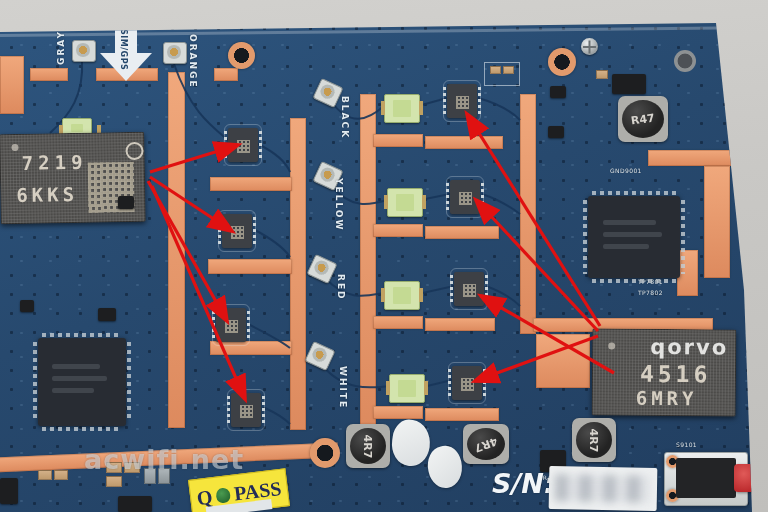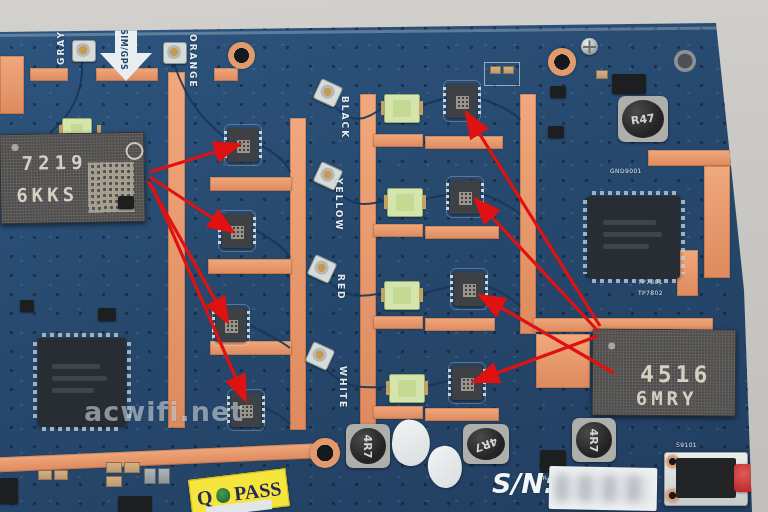--- a/index.html
+++ b/index.html
@@ -95,21 +95,21 @@
   .snLabel{position:absolute;left:549px;top:467px;width:108px;height:43px;background:#eef0f1;border-radius:2px;
        transform:rotate(1deg);box-shadow:0 1px 3px rgba(0,0,0,.35);overflow:hidden;}
   .snLabel::before{content:"";position:absolute;inset:8px 6px;filter:blur(4px);opacity:.75;
        background:repeating-linear-gradient(90deg,#a7adb5 0 13px,#dcdfe3 13px 24px);}
   
   .qc{position:absolute;left:190px;top:474px;width:96px;height:36px;background:#f6e53c;border:1px solid #cdb81e;
       transform:rotate(-7deg);display:flex;align-items:center;justify-content:center;gap:4px;
       box-shadow:0 1px 3px rgba(0,0,0,.35);font-family:"Liberation Serif",serif;color:#232c57;font-weight:bold;font-size:20px;}
   .qc .stamp{width:14px;height:15px;border-radius:50% 50% 45% 45%;background:radial-gradient(circle at 40% 35%,#4a9b50,#1e5c28);}
   .qc2{position:absolute;left:206px;top:503px;width:66px;height:10px;background:#e2e6e9;transform:rotate(-7deg);}
-  .wm{position:absolute;left:84px;top:396px;font-size:27px;font-weight:bold;letter-spacing:1px;
+  .wm{position:absolute;left:84px;top:444px;font-size:27px;font-weight:bold;letter-spacing:1px;
       color:rgba(228,231,235,.55);text-shadow:0 0 2px rgba(20,40,60,.3);}
 </style>
 </head>
 <body>
 
 <div class="scene">
 
   <div class="pcb">
     <div class="edgeglow"></div>
 
@@ -245,20 +245,21 @@
       <div class="abs" style="left:126px;top:10px;width:14px;height:14px;border:2px solid #cfc9bd;border-radius:50%"></div>
       <div class="abs" style="left:22px;top:18px;font-size:19px;font-weight:bold;letter-spacing:5px">7219</div>
       <div class="abs" style="left:16px;top:50px;font-size:19px;font-weight:bold;letter-spacing:4px">6KKS</div>
       <div class="abs" style="left:88px;top:30px;width:46px;height:50px;opacity:.55;
            background:repeating-linear-gradient(0deg,#e6dbbf 0 3px,transparent 3px 6px),
                       repeating-linear-gradient(90deg,#e6dbbf 0 3px,transparent 3px 6px)"></div>
     </div>
 
     <div class="shield" style="left:592px;top:329px;width:144px;height:87px;transform:rotate(.5deg)">
       <div class="dot" style="left:16px;top:14px"></div>
+      <div class="abs" style="left:58px;top:6px;font-size:21px;font-weight:bold;letter-spacing:2px;color:#e2e2e0">qorvo</div>
       <div class="abs mono" style="left:48px;top:32px;font-size:23px;font-weight:bold;letter-spacing:4px">4516</div>
       <div class="abs mono" style="left:44px;top:58px;font-size:19px;font-weight:bold;letter-spacing:4px">6MRY</div>
     </div>
 
     <div class="ind" style="left:618px;top:96px;width:50px;height:46px">
       <span style="transform:rotate(-8deg)">R47</span>
       </div>
     <div class="ind" style="left:346px;top:424px;width:44px;height:44px">
       <span style="transform:rotate(90deg)">4R7</span>
       </div>

